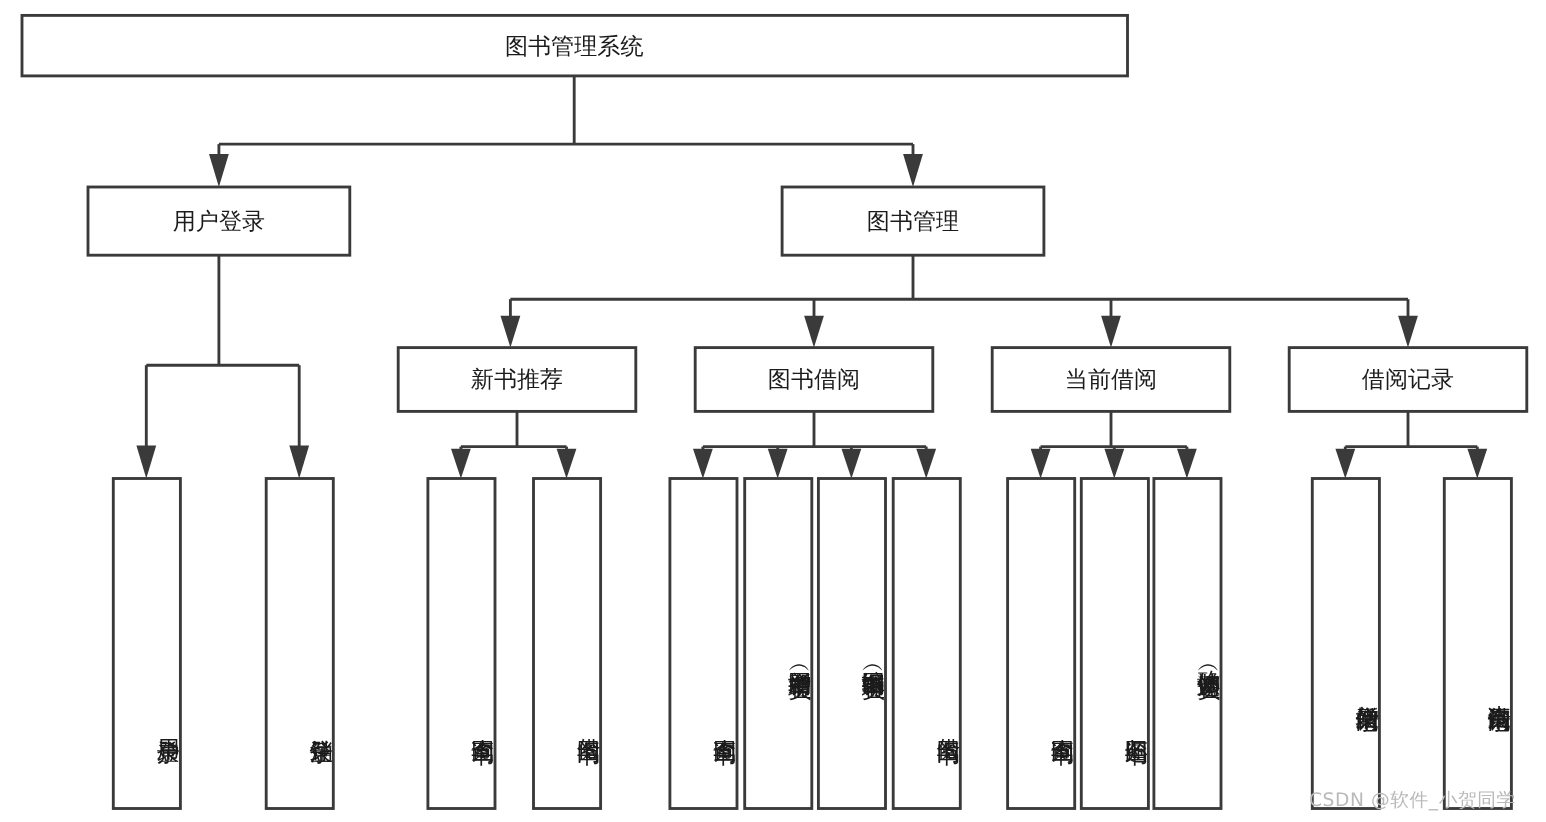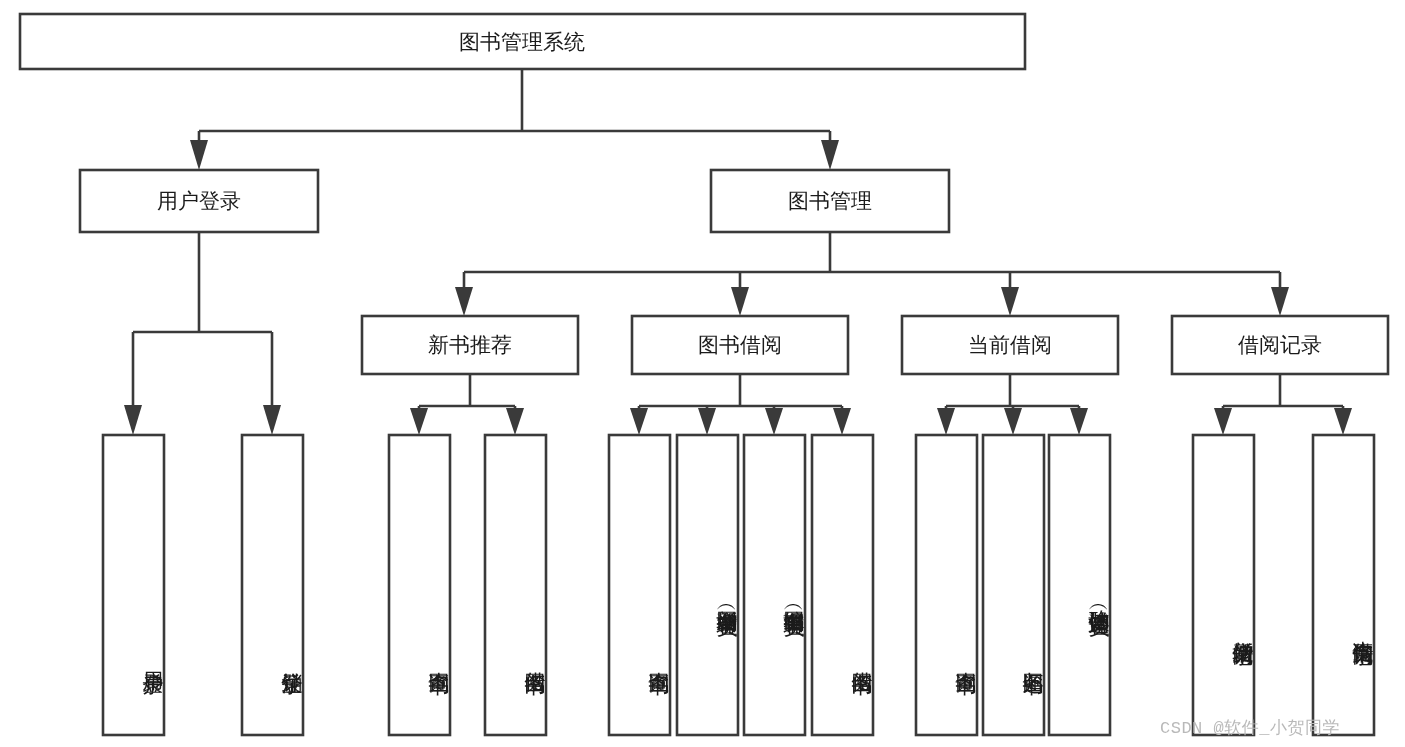--- a/index.html
+++ b/index.html
@@ -225,15 +225,15 @@
   <div class="node-label-v" style="left:916px; top:435px; width:61px; height:300px; padding-top:72px;">查询图书</div>
 
   <div class="node-label-v" style="left:983px; top:435px; width:61px; height:300px; padding-top:72px;">归还图书</div>
 
   <div class="node-label-v" style="left:1049px; top:435px; width:61px; height:300px; padding-top:12px;">确认归还（管理员）</div>
 
   <div class="node-label-v" style="left:1193px; top:435px; width:61px; height:300px; padding-top:42px;">新增借阅记录</div>
 
   <div class="node-label-v" style="left:1313px; top:435px; width:61px; height:300px; padding-top:42px;">查询借阅记录</div>
 
-  <div class="watermark" style="left:1160px; top:716px;font-family:Liberation Mono, monospace;">CSDN @软件_小贺同学</div>
+  <div class="watermark" style="left:1190px; top:716px;">CSDN @软件_小贺同学</div>
 
 </div>
 
 </body></html>

